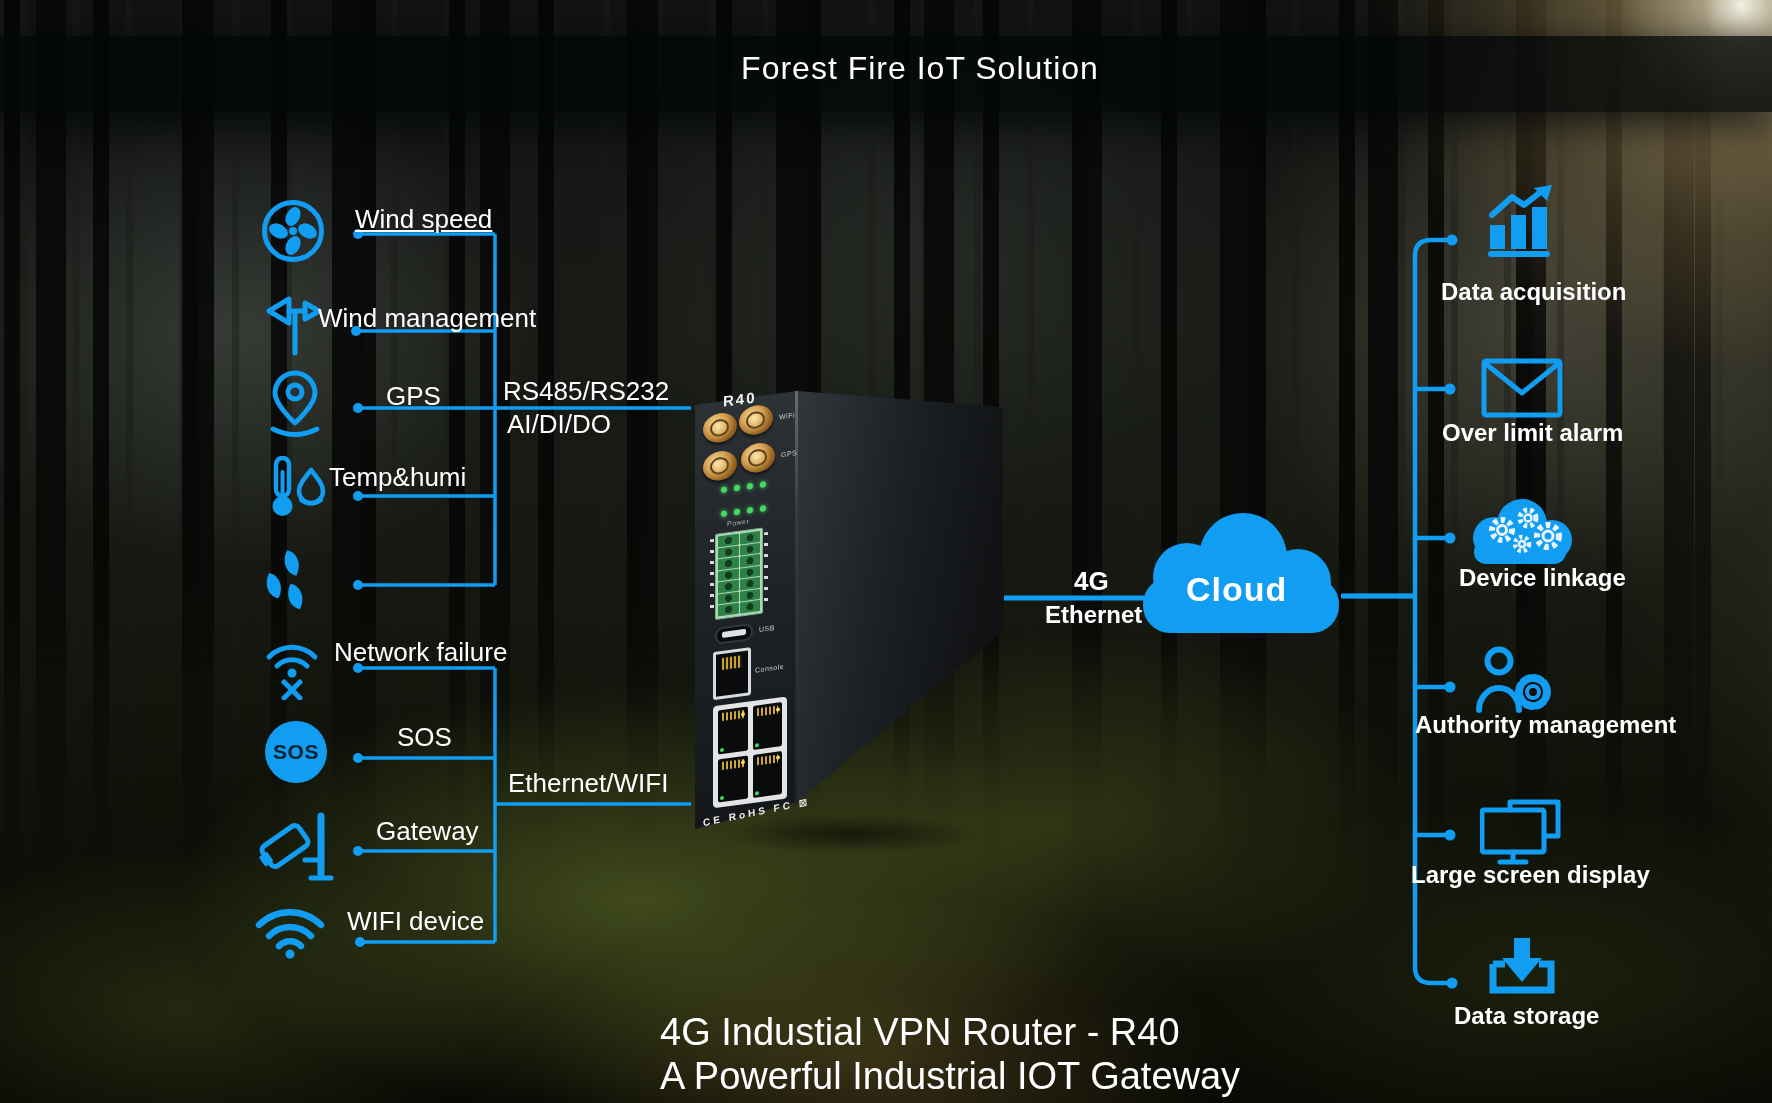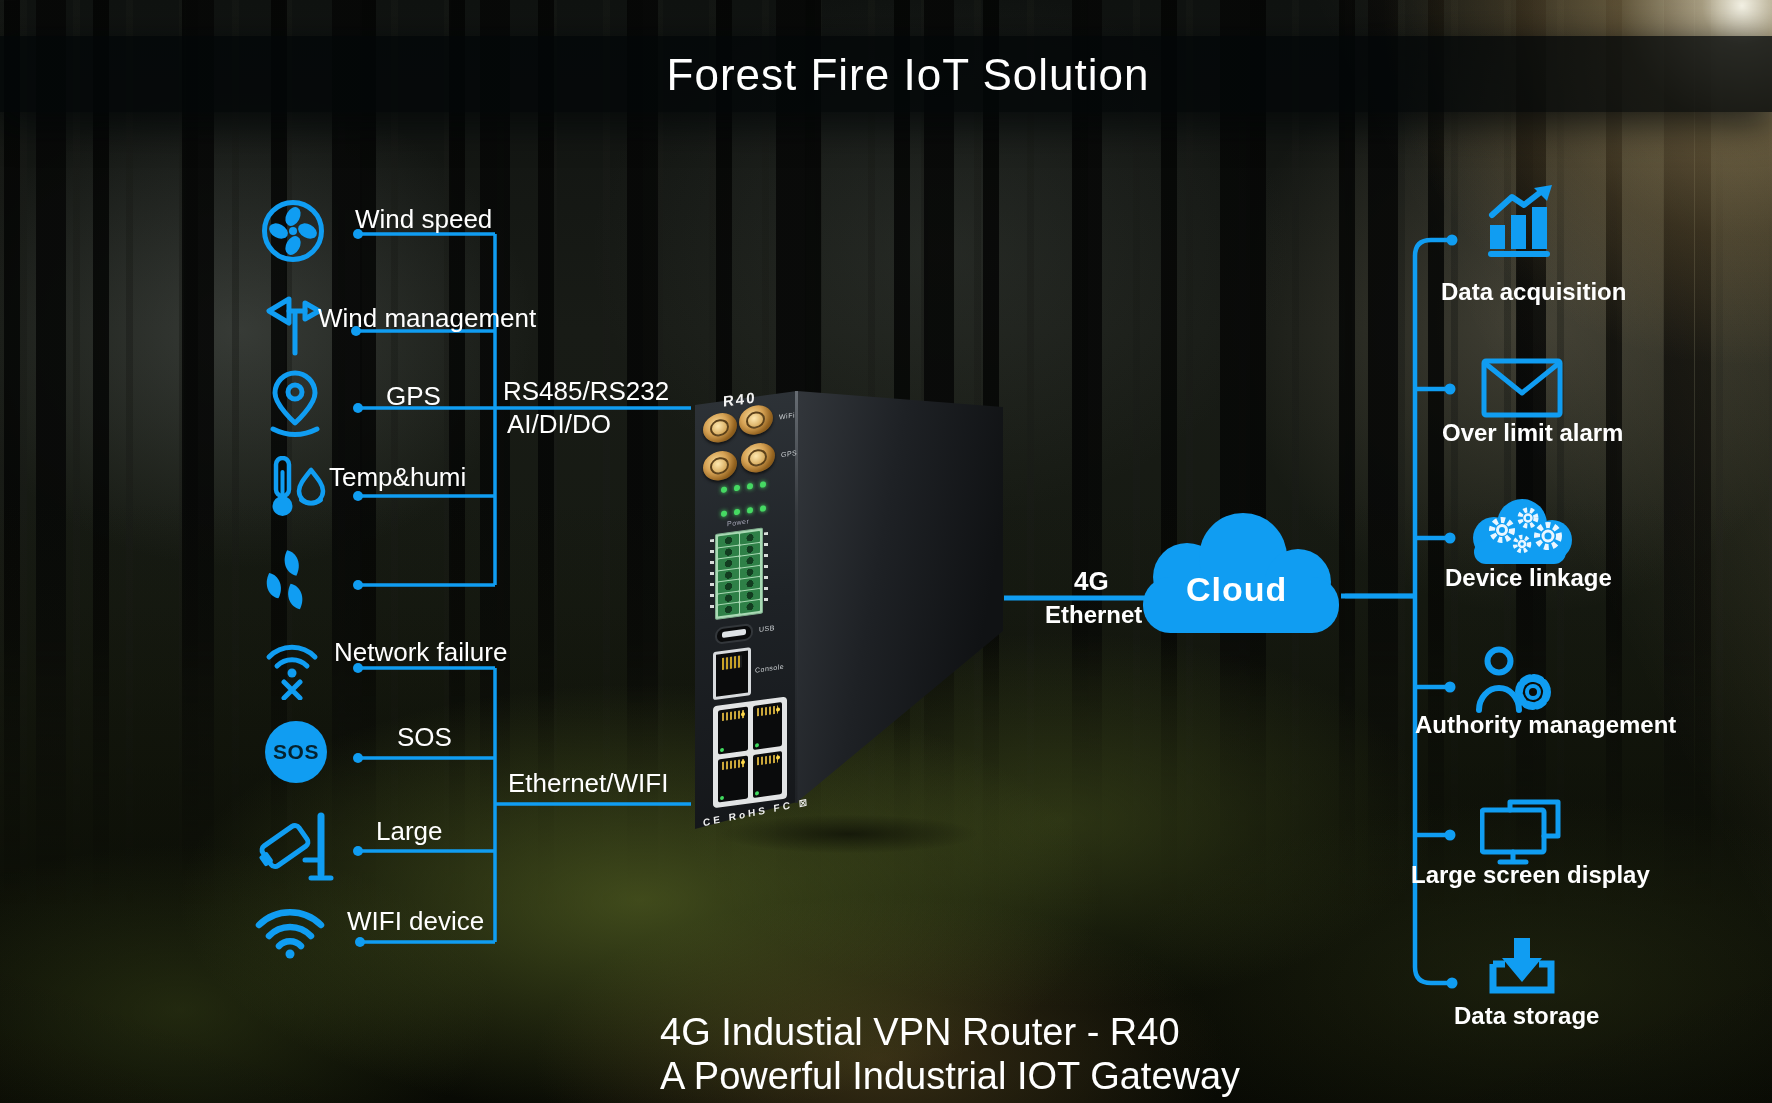--- a/index.html
+++ b/index.html
@@ -26,21 +26,21 @@
     radial-gradient(520px 260px at 1060px 820px, rgba(96,112,40,0.38), transparent 72%),
     radial-gradient(460px 220px at 880px 1060px, rgba(92,74,34,0.55), transparent 75%),
     radial-gradient(420px 220px at 180px 1010px, rgba(70,84,30,0.40), transparent 75%),
     radial-gradient(560px 240px at 1540px 980px, rgba(58,66,26,0.35), transparent 75%),
     linear-gradient(180deg, transparent 45%, rgba(16,18,8,0.35) 62%, rgba(8,9,4,0.78) 100%);}
   .bg-band{position:absolute;left:0;right:0;top:36px;height:76px;background:rgba(3,6,8,0.78);
     box-shadow:0 10px 38px rgba(3,6,8,0.8);}
   .bg-vig{background:radial-gradient(130% 110% at 50% 42%, transparent 55%, rgba(0,0,0,0.5) 100%);}
 
   .t{position:absolute;color:#fff;white-space:nowrap;}
-  .title{font-size:44px;letter-spacing:1px;transform:translateX(-50%);}
+  .title{font-size:32px;letter-spacing:1px;transform:translateX(-50%);margin-left:12px;}
   .lab{font-size:26px;line-height:30px;}
   .wrap{white-space:normal;}
   .lab-b{font-size:24px;font-weight:bold;}
   .link-t{font-weight:bold;}
   .cloud-t{font-size:34px;font-weight:bold;letter-spacing:1px;}
   .footer-t{font-size:38px;line-height:44px;}
 
   .ic{position:absolute;}
   .st{stroke:#109df2;fill:none;stroke-linecap:round;stroke-linejoin:round;}
   .fl{fill:#109df2;}
@@ -206,27 +206,27 @@
   </div>
   <div class="ic" style="left:254px;top:901px;">
     <svg width="72" height="58" viewBox="0 0 72 58">
       <path class="st" stroke-width="6.5" d="M5,24 a44,44 0 0 1 62,0"></path>
       <path class="st" stroke-width="6.5" d="M15,35 a29,29 0 0 1 42,0"></path>
       <path class="st" stroke-width="6.5" d="M25,45 a15,15 0 0 1 22,0"></path>
       <circle class="fl" cx="36" cy="53" r="4.5"></circle>
     </svg>
   </div>
 
-  <div class="t lab" style="left:355px;top:204px;">Wind speed</div>
+  <div class="t lab" style="left:355px;top:204px;text-decoration:underline;">Wind speed</div>
   <div class="t lab" style="left:318px;top:303px;">Wind management</div>
   <div class="t lab" style="left:386px;top:381px;">GPS</div>
   <div class="t lab" style="left:329px;top:462px;">Temp&amp;humi</div>
   <div class="t lab" style="left:334px;top:637px;">Network failure</div>
   <div class="t lab" style="left:397px;top:722px;">SOS</div>
-  <div class="t lab" style="left:376px;top:816px;">Large</div>
+  <div class="t lab" style="left:376px;top:816px;">Gateway</div>
   <div class="t lab" style="left:347px;top:906px;">WIFI device</div>
 
   <div class="t lab" style="left:503px;top:376px;">RS485/RS232</div>
   <div class="t lab" style="left:507px;top:409px;">AI/DI/DO</div>
   <div class="t lab" style="left:508px;top:768px;">Ethernet/WIFI</div>
 
   <div class="router">
     <div class="r-shadow"></div>
     <div class="r-side"></div>
     <div class="r-front"></div>
@@ -340,21 +340,21 @@
   </div>
   <div class="ic" style="left:1486px;top:938px;">
     <svg width="72" height="62" viewBox="0 0 72 62">
       <path class="fl" d="M28,0 h16 v20 h12 l-20,24 -20,-24 h12 Z"></path>
       <path class="ln" stroke-width="7" d="M7,26 h12 M7,26 v26 h58 v-26 h-12"></path>
     </svg>
   </div>
 
   <div class="t lab-b" style="left:1441px;top:278px;">Data acquisition</div>
   <div class="t lab-b" style="left:1442px;top:419px;">Over limit alarm</div>
-  <div class="t lab-b" style="left:1445px;top:564px;">Device linkage</div>
+  <div class="t lab-b" style="left:1445px;top:564px;padding-left:14px;">Device linkage</div>
   <div class="t lab-b" style="left:1415px;top:711px;">Authority management</div>
   <div class="t lab-b" style="left:1411px;top:861px;">Large screen display</div>
   <div class="t lab-b" style="left:1454px;top:1002px;">Data storage</div>
 
   <div class="t footer-t" style="left:660px;top:1010px;">4G Industial VPN Router - R40</div>
   <div class="t footer-t" style="left:660px;top:1054px;">A Powerful Industrial IOT Gateway</div>
 
 </div>
 
 </body></html>

